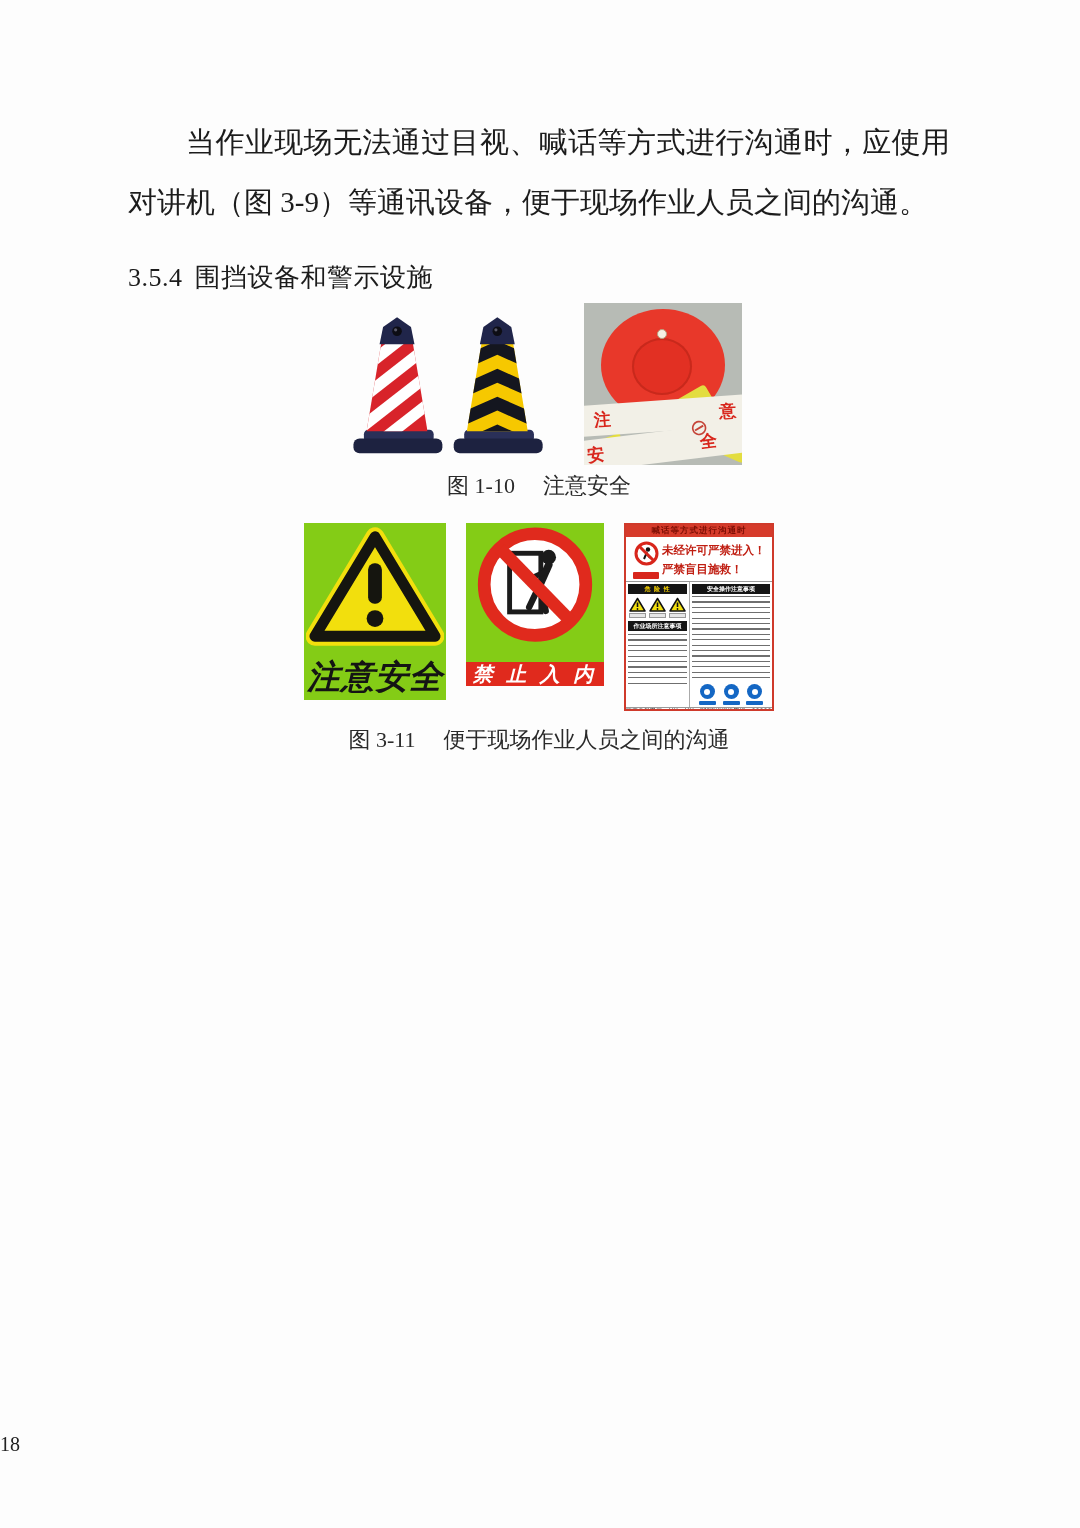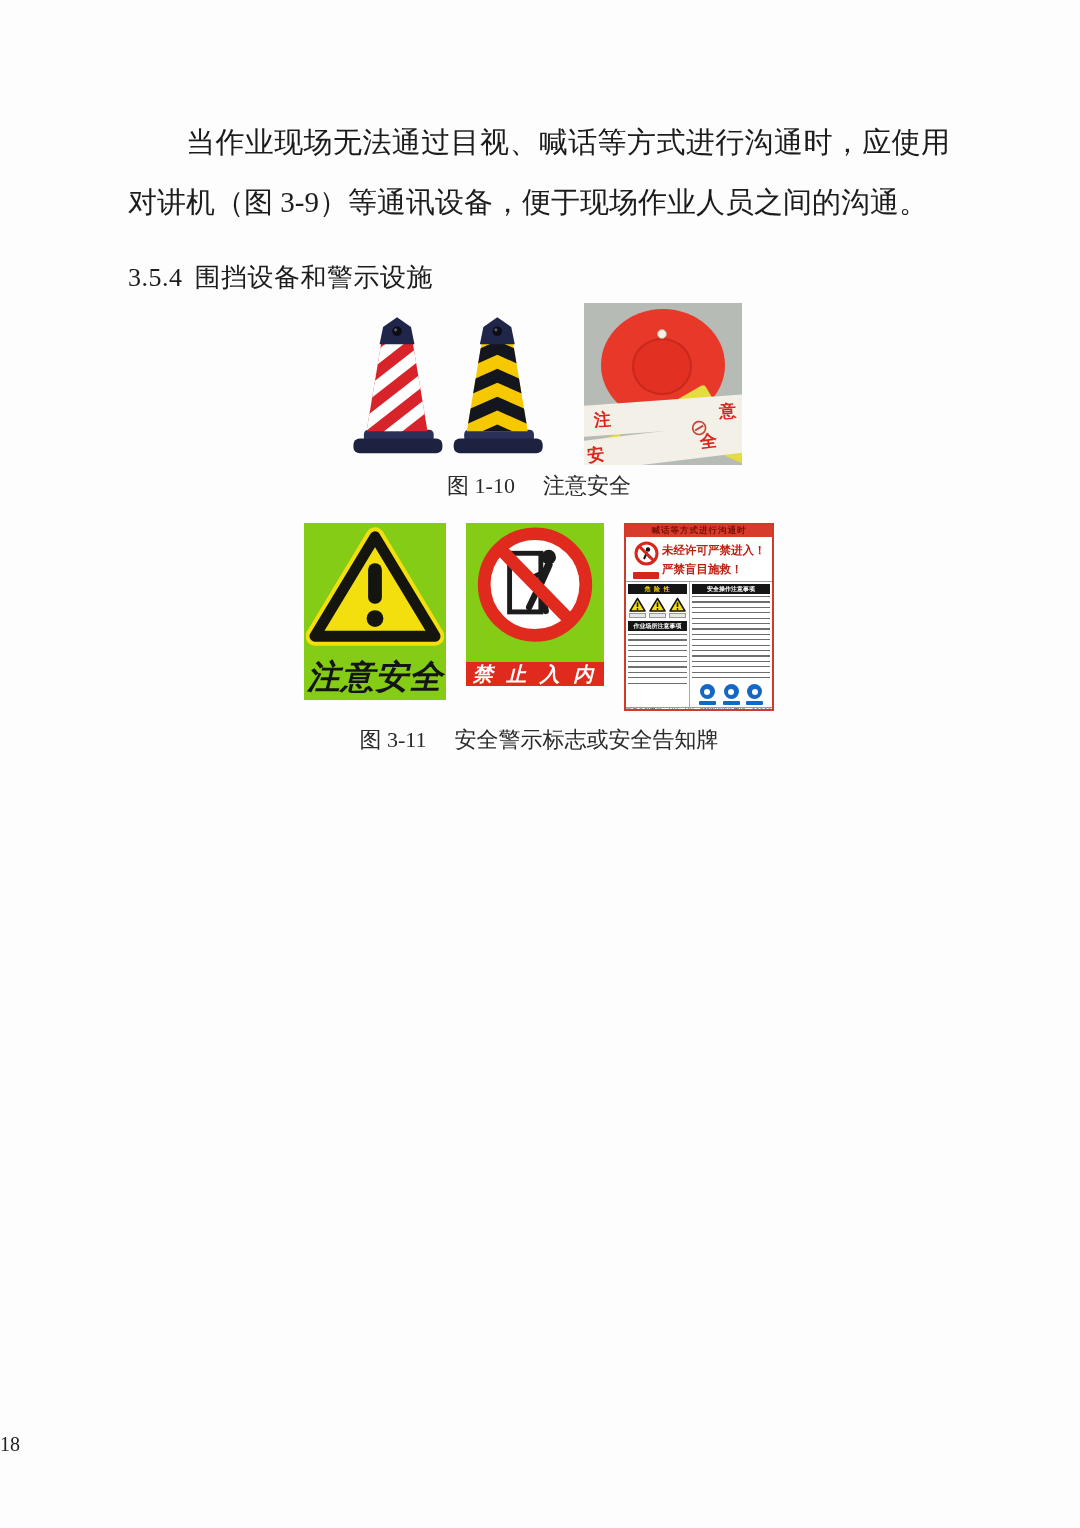--- a/index.html
+++ b/index.html
@@ -332,20 +332,20 @@
           </div>
 
           <div class="board-footer">
             <span>报警求救电话：110、120、999</span>
             <span>单位值班电话：XXXXXXXX</span>
           </div>
         </div>
       </div>
 
       <div class="caption" style="margin-top:14px">
-        <span class="cap-label">图 3-11</span><span>安全警示标志或安全告知牌</span>
+        <span class="cap-label">图 3-11</span><span>便于现场作业人员之间的沟通</span>
       </div>
     </div>
 
   </div>
 
   <div class="page-number">18</div>
 </div>
 
 </body></html>

